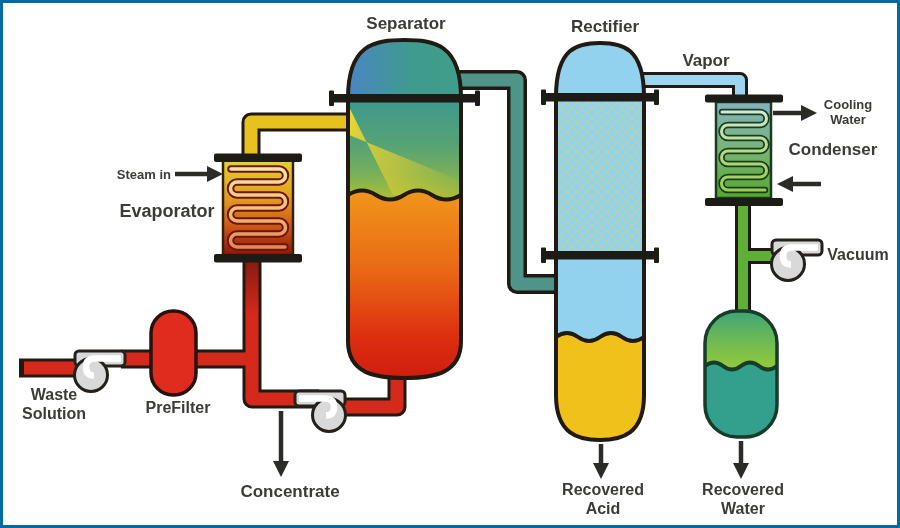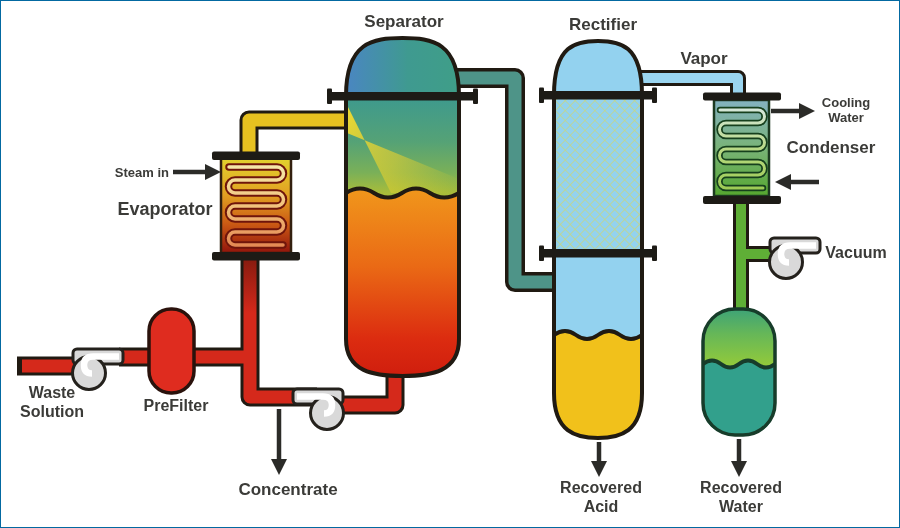--- a/index.html
+++ b/index.html
@@ -1,17 +1,17 @@
 <!DOCTYPE html>
 <html><head>
 <meta charset="utf-8">
 <title>Diagram</title>
 <style>
   html,body{margin:0;padding:0;background:#fff;font-family:"Liberation Sans",sans-serif;}
-  .stage{position:relative;width:900px;height:528px;border:1px solid #0369a1;box-sizing:border-box;background:#fff;overflow:hidden;}
+  .stage{position:relative;width:900px;height:528px;border:3px solid #0369a1;box-sizing:border-box;background:#fff;overflow:hidden;}
   svg{display:block;}
   text{font-family:"Liberation Sans",sans-serif;font-weight:bold;fill:#3b3b38;}
   .po{fill:none;stroke:#201a12;stroke-linejoin:round;stroke-linecap:butt;}
   .pf{fill:none;stroke-linejoin:round;stroke-linecap:butt;}
   .arrow{stroke:#2b2b28;stroke-width:4.5;}
   .ah{fill:#2b2b28;stroke:none;}
   .band{fill:#1d1b16;stroke:none;}
 </style>
 </head>
 <body>

